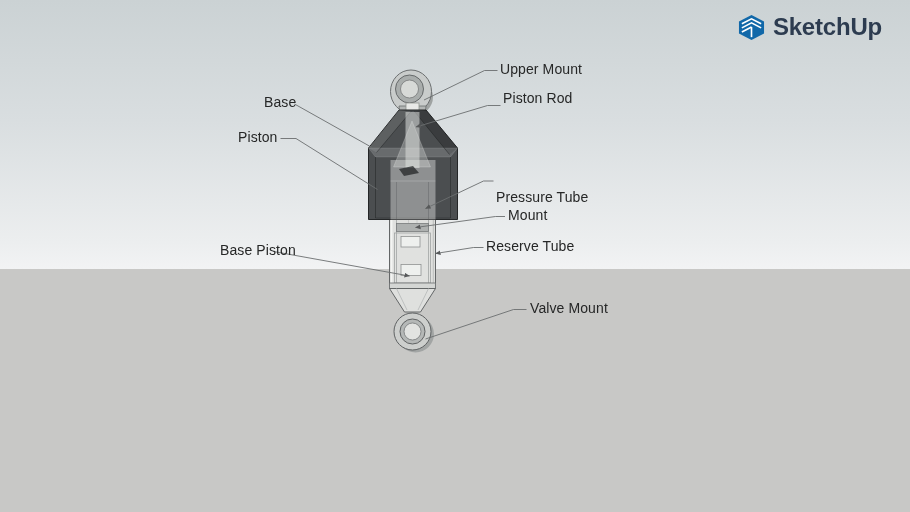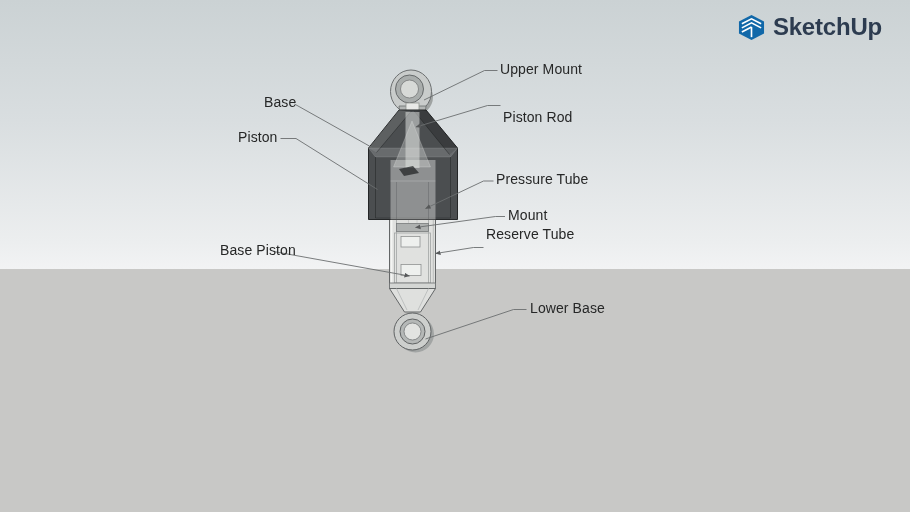--- a/index.html
+++ b/index.html
@@ -107,28 +107,28 @@
       <path d="M280.5,138.5 L296,138.5 L377.5,189.5"></path>
       <path d="M493.5,181 L483.5,181 L425.5,208.5" marker-end="url(#arrowhead)"></path>
       <path d="M505,216.5 L495.5,216.5 L415.5,227.5" marker-end="url(#arrowhead)"></path>
       <path d="M483.5,247.5 L473.5,247.5 L435.5,253.5" marker-end="url(#arrowhead)"></path>
       <path d="M273.5,251.5 L409.5,276" marker-end="url(#arrowhead)"></path>
       <path d="M526.5,309.5 L513.5,309.5 L425.5,339"></path>
     </g>
   </svg>
 
   <div class="callout" style="left:500px;top:63px">Upper Mount</div>
-  <div class="callout" style="left:503px;top:111px">Piston Rod</div>
+  <div class="callout" style="left:503px;top:92px">Piston Rod</div>
   <div class="callout" style="left:264px;top:96px">Base</div>
   <div class="callout" style="left:238px;top:131px">Piston</div>
-  <div class="callout" style="left:496px;top:173px">Pressure Tube</div>
+  <div class="callout" style="left:496px;top:191px">Pressure Tube</div>
   <div class="callout" style="left:508px;top:209px">Mount</div>
-  <div class="callout" style="left:486px;top:228px">Reserve Tube</div>
+  <div class="callout" style="left:486px;top:240px">Reserve Tube</div>
   <div class="callout" style="left:220px;top:244px">Base Piston</div>
-  <div class="callout" style="left:530px;top:302px">Lower Base</div>
+  <div class="callout" style="left:530px;top:302px">Valve Mount</div>
 
   <a class="brand">
     <svg width="27" height="27" viewBox="0 0 28 28">
       <polygon points="14,1 27,7.8 27,20.2 14,27 1,20.2 1,7.8" fill="#1168a9"></polygon>
       <path d="M4,10.2 L14,5 L24,10.2" fill="none" stroke="#ffffff" stroke-width="1.7"></path>
       <path d="M4,14.4 L14,9.2 L24,14.4" fill="none" stroke="#ffffff" stroke-width="1.7"></path>
       <path d="M4,18.6 L14,13.4" fill="none" stroke="#ffffff" stroke-width="1.7"></path>
       <path d="M14,13.4 L14,24" fill="none" stroke="#ffffff" stroke-width="1.7"></path>
     </svg>
     <span class="brand-text">SketchUp</span>

